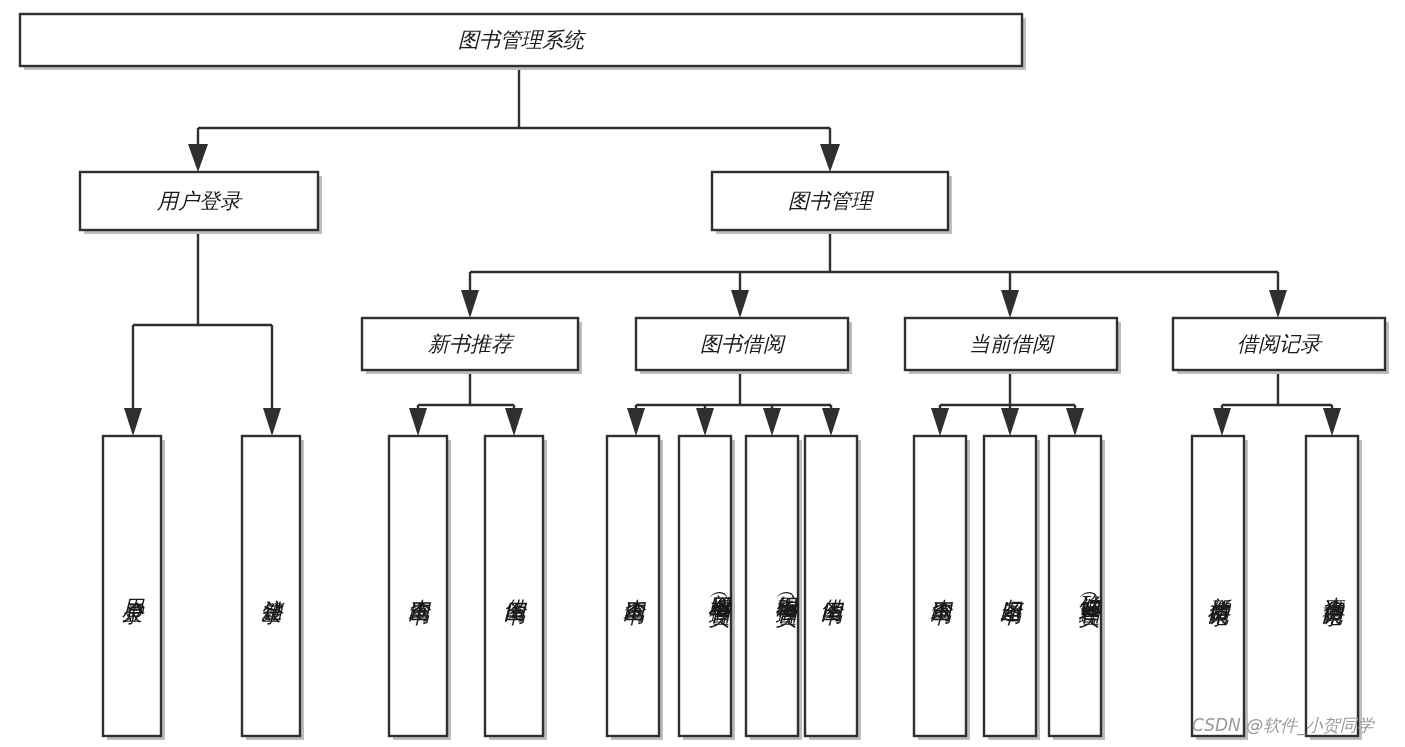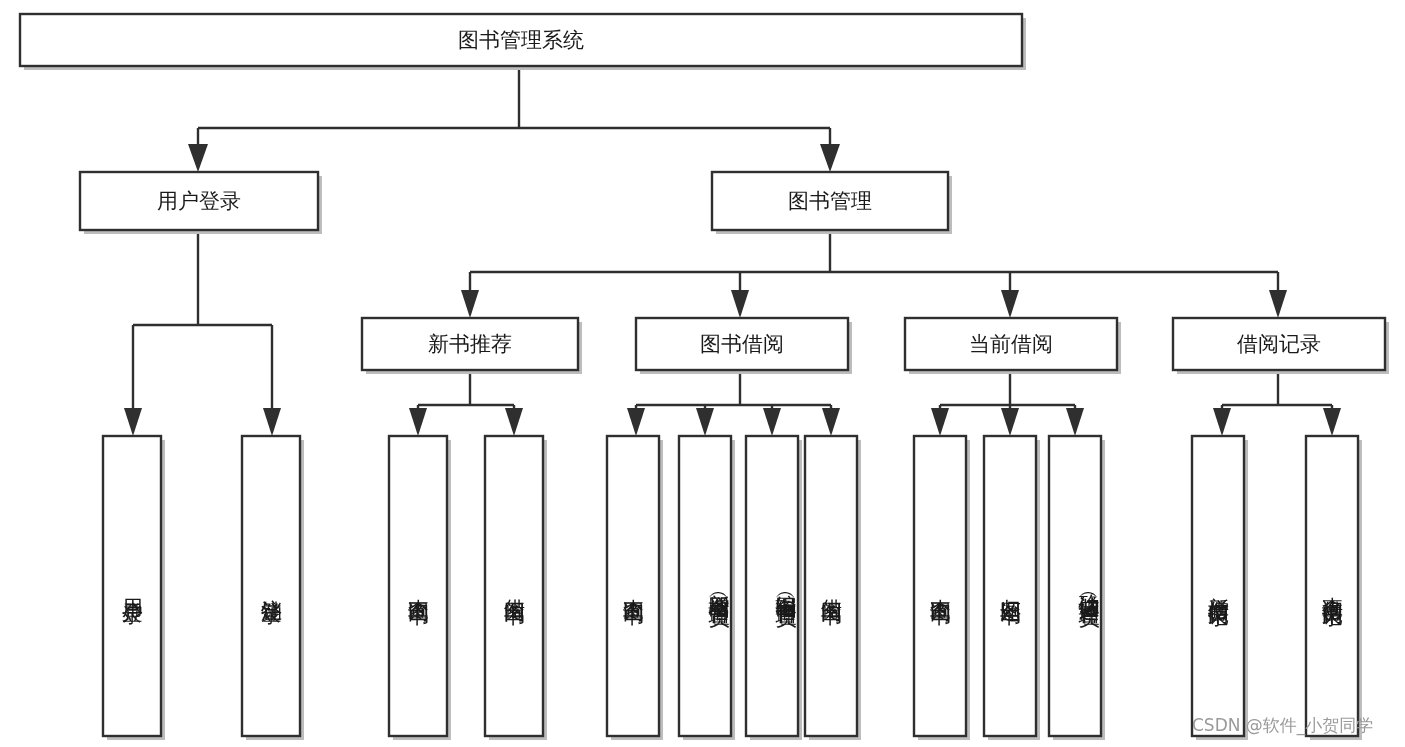--- a/index.html
+++ b/index.html
@@ -10,20 +10,21 @@
   body {
     width: 1405px;
     height: 747px;
     font-family: "DejaVu Sans", "Liberation Sans", sans-serif;
     overflow: hidden;
   }
   #diagram-root {
     position: relative;
     width: 1302px;
     height: 747px;
+    font-style: italic;
   }
   svg#flowchart {
     position: absolute;
     top: 0;
     left: 0;
     width: 1405px;
     height: 747px;
   }
   .node-rect {
     fill: #ffffff;

